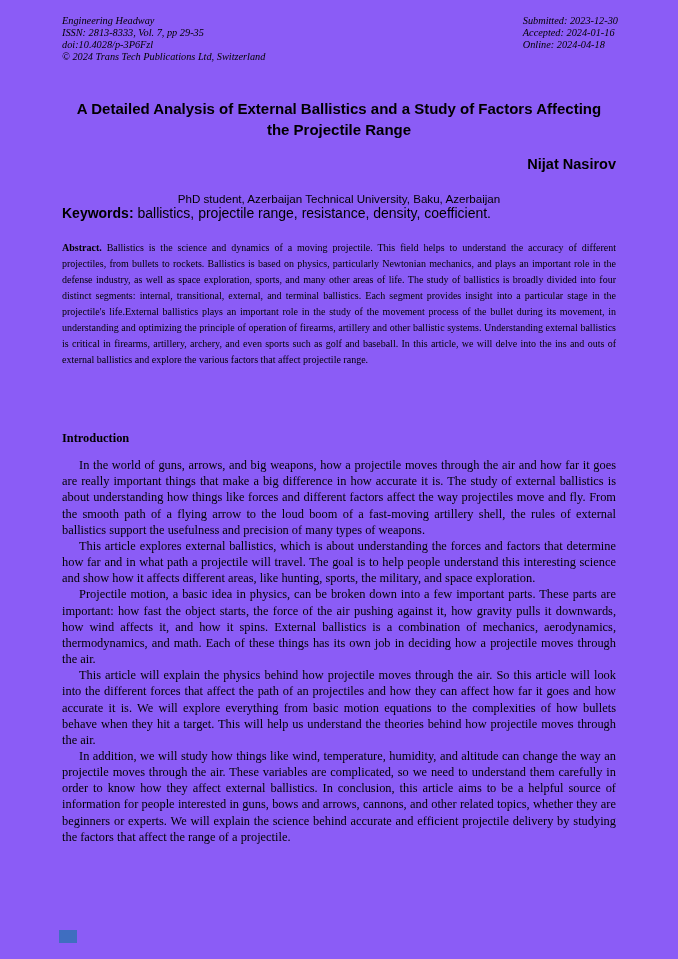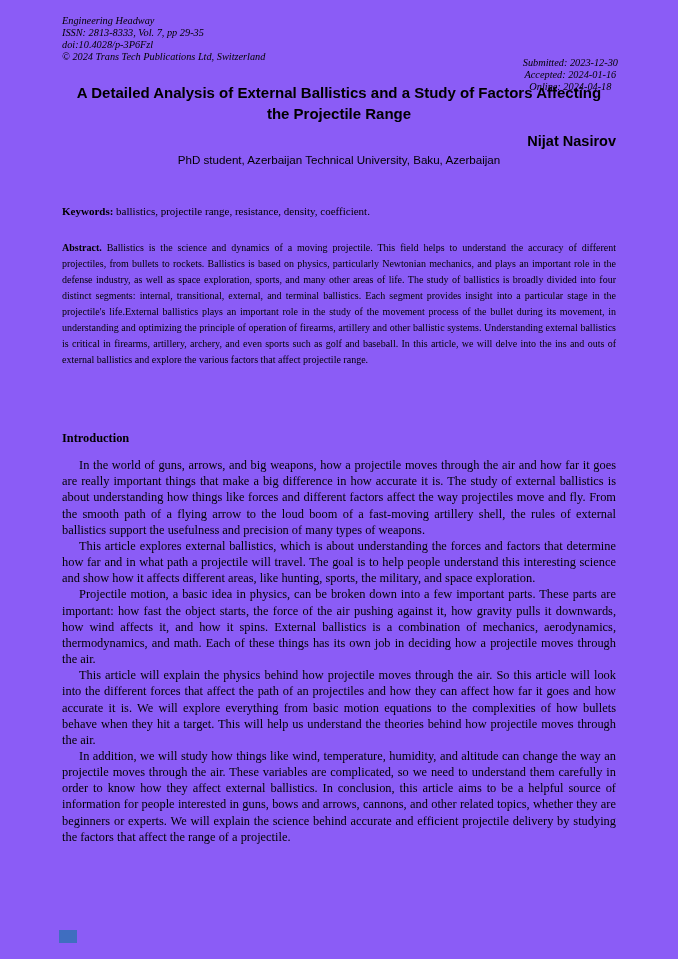--- a/index.html
+++ b/index.html
@@ -28,62 +28,61 @@
     top: 15px;
     left: 62px;
     right: 60px;
     display: flex;
     justify-content: space-between;
     font-style: italic;
     font-size: 10.3px;
     line-height: 12.1px;
   }
   .journal-header .right {
-    text-align: center;
-    margin-top: 42px;
+    text-align: left;
   }
 
   
   .title-block {
     position: absolute;
     top: 83px;
     left: 62px;
     width: 554px;
     text-align: center;
     font-family: "Liberation Sans", sans-serif;
   }
   .article-title {
     font-size: 15px;
     font-weight: bold;
     line-height: 20.5px;
-    margin: 0 10px;
+    margin: 16px 10px;
   }
   .article-author {
     font-size: 14.5px;
     font-weight: bold;
     margin-top: 9px;
     text-align: right;
   }
   .article-affiliation {
     font-size: 11.6px;
-    margin-top: 4px;
+    margin-top: 20px;
   }
   .article-email {
     font-size: 11.6px;
     margin-top: 9px;
   }
 
   
   .keywords-line {
     position: absolute;
     top: 205px;
     left: 62px;
     width: 554px;
-    font-family: Liberation Serif, serif;
-    font-size: 11px;
+    font-family: Liberation Sans, sans-serif;
+    font-size: 14px;
   }
   .keywords-line .lead {
     font-weight: bold;
   }
 
   
   .abstract-block {
     position: absolute;
     top: 240px;
     left: 62px;

